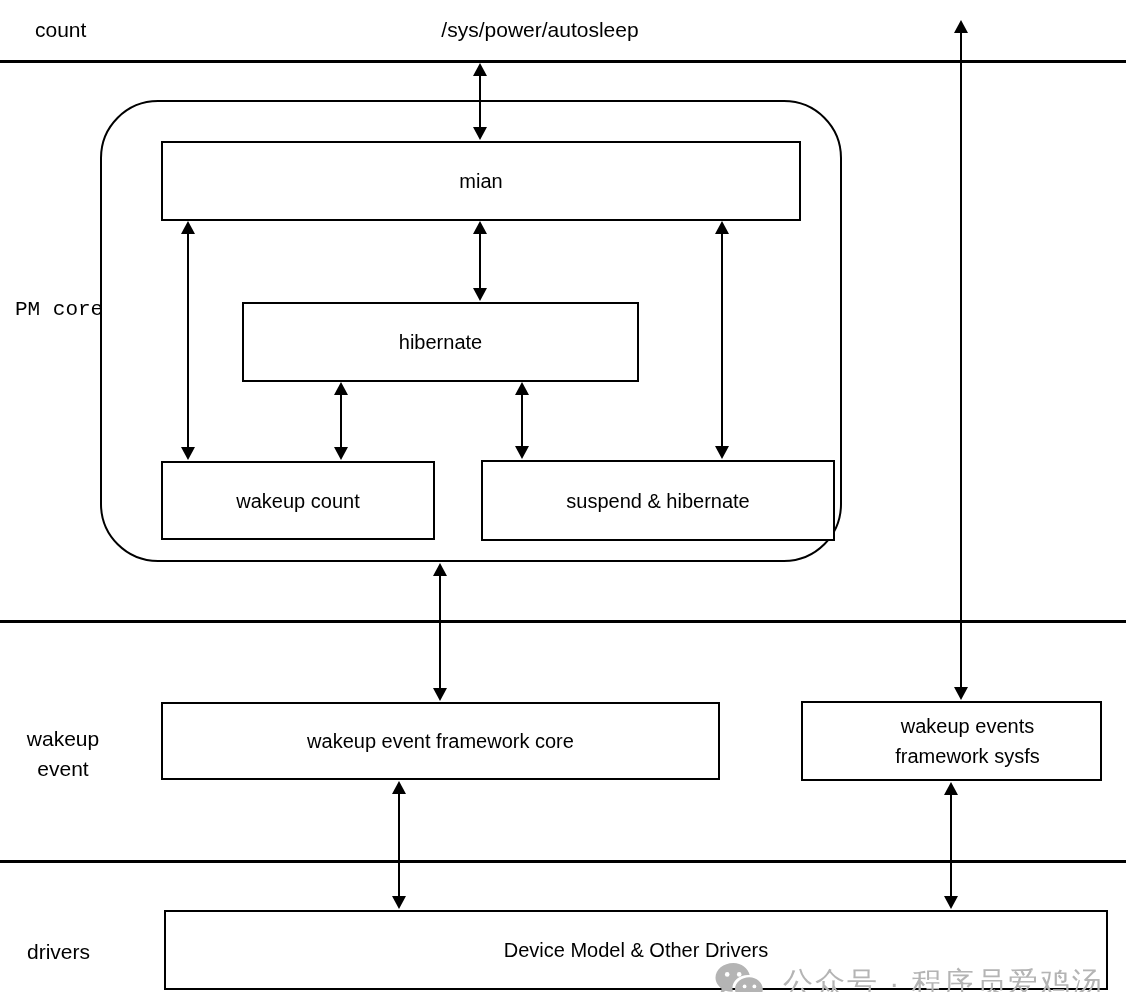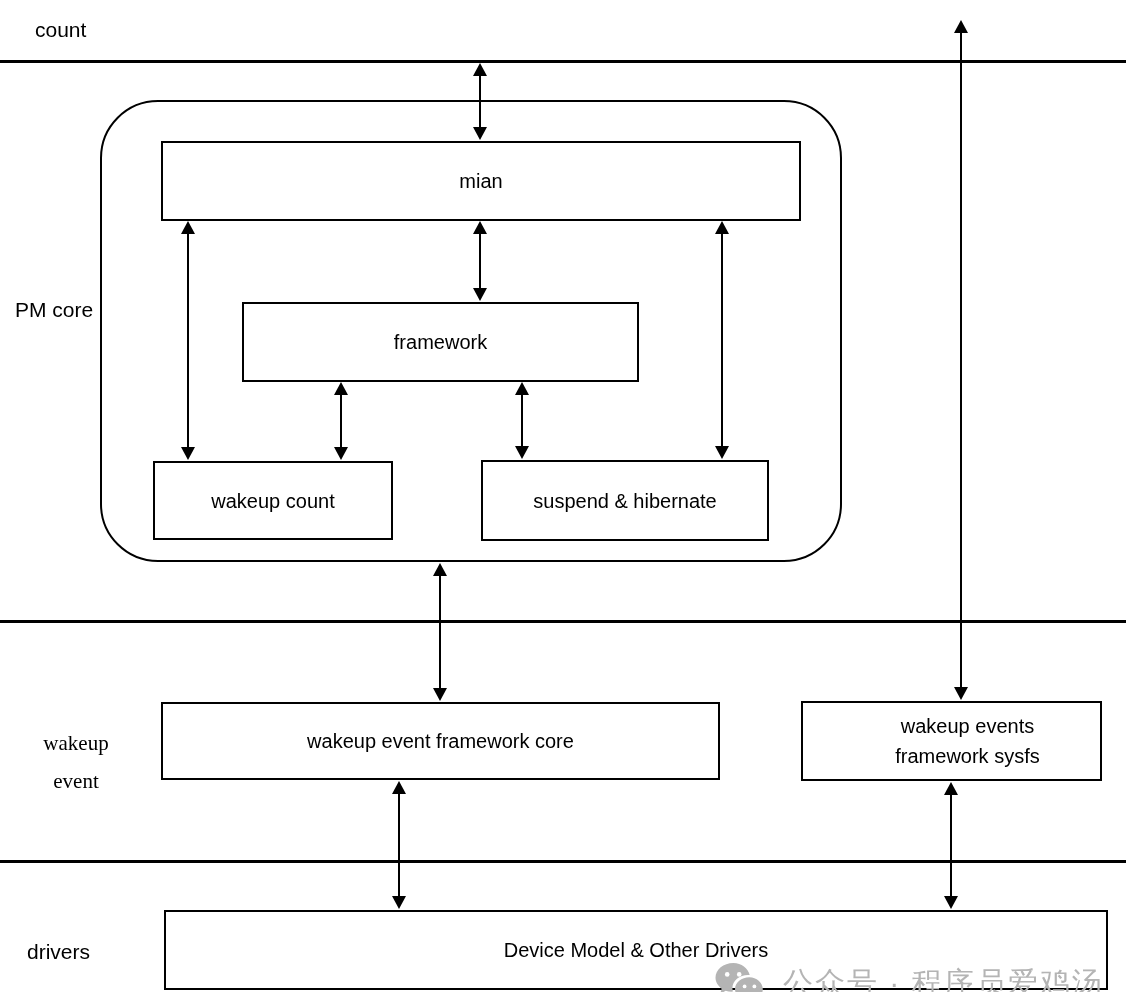--- a/index.html
+++ b/index.html
@@ -18,38 +18,38 @@
   }
   
   .hline{position:absolute;left:0;width:1126px;height:3px;background:var(--line);z-index:1;}
   .hline.l1{top:60px;}
   .hline.l2{top:620px;}
   .hline.l3{top:860px;}
   
   .lbl{position:absolute;font-size:21px;line-height:26px;color:var(--line);white-space:nowrap;z-index:2;}
   .lbl.sysfs{left:35px;top:17px;}
   .lbl.path{left:380px;top:17px;width:320px;text-align:center;}
-  .lbl.pmcore{left:15px;top:297px;}
-  .lbl.wevent{left:26px;top:724px;width:100px;text-align:center;white-space:normal;line-height:38px;font-family:Liberation Serif, serif;}
+  .lbl.pmcore{left:15px;top:297px;font-family:Liberation Mono, monospace;}
+  .lbl.wevent{left:13px;top:724px;width:100px;text-align:center;white-space:normal;line-height:30px;}
   .lbl.drivers{left:27px;top:939px;}
   
   .pmframe{
     position:absolute;left:100px;top:100px;width:742px;height:462px;
     border:2px solid var(--line);border-radius:58px;z-index:1;
   }
   
   .box{
     position:absolute;border:2px solid var(--line);background:var(--bg);
     display:flex;align-items:center;justify-content:center;
     font-size:20px;line-height:30px;text-align:center;z-index:4;
   }
   .box.mian{left:161px;top:141px;width:640px;height:80px;}
   .box.autosleep{left:242px;top:302px;width:397px;height:80px;}
-  .box.wcount{left:153px;top:461px;width:240px;height:79px;text-align:center;}
-  .box.suspend{left:481px;top:460px;width:288px;height:81px;}
+  .box.wcount{left:161px;top:461px;width:274px;height:79px;text-align:center;}
+  .box.suspend{left:481px;top:460px;width:354px;height:81px;}
   .box.wefc{left:161px;top:702px;width:559px;height:78px;}
   .box.wefs{left:801px;top:701px;width:301px;height:80px;padding-left:32px;}
   .box.devmodel{left:164px;top:910px;width:944px;height:80px;}
   .box .wrap{max-width:190px;}
   
   .varrow{position:absolute;width:14px;z-index:3;}
   .varrow .shaft{position:absolute;left:6px;top:6px;bottom:6px;width:2px;background:var(--line);}
   .varrow::before{
     content:"";position:absolute;left:0;top:0;width:0;height:0;
     border-left:7px solid transparent;border-right:7px solid transparent;
@@ -84,20 +84,21 @@
 </head>
 <body>
 
 <div class="canvas">
 
   <div class="hline l1"></div>
   <div class="hline l2"></div>
   <div class="hline l3"></div>
 
   <div class="lbl sysfs">count</div>
+  <div class="lbl path">/sys/power/autosleep</div>
   <div class="lbl pmcore">PM core</div>
   <div class="lbl wevent">wakeup event</div>
   <div class="lbl drivers">drivers</div>
 
   <div class="pmframe"></div>
 
   <div class="varrow a1">
       <span class="shaft"></span>
     </div>
   <div class="varrow a2">
@@ -122,21 +123,21 @@
       <span class="shaft"></span>
     </div>
   <div class="varrow a9">
       <span class="shaft"></span>
     </div>
   <div class="varrow a10">
       <span class="shaft"></span>
     </div>
 
   <div class="box mian">mian</div>
-  <div class="box autosleep">framework</div>
+  <div class="box autosleep">hibernate</div>
   <div class="box wcount">wakeup count</div>
   <div class="box suspend">suspend &amp; hibernate</div>
   <div class="box wefc">wakeup event framework core</div>
   <div class="box wefs">
     <span class="wrap">wakeup events framework sysfs</span>
   </div>
   <div class="box devmodel">Device Model &amp; Other Drivers</div>
 
   <div class="watermark">
     <span>

